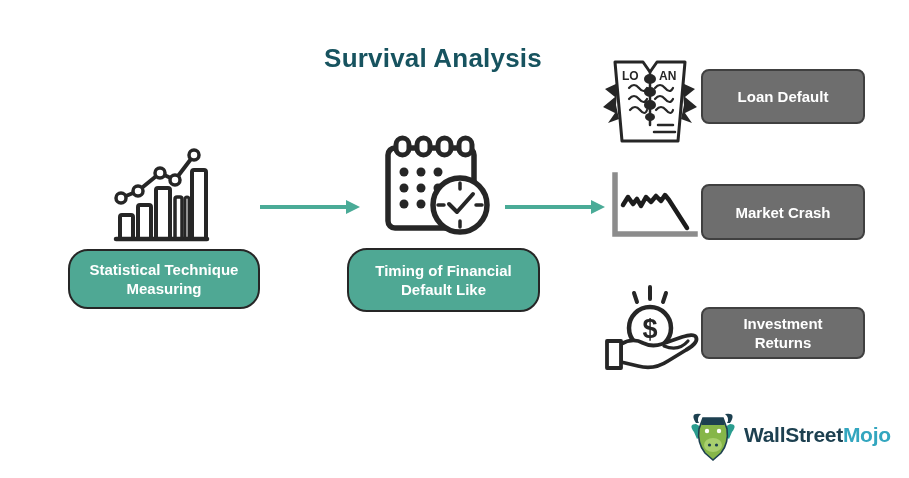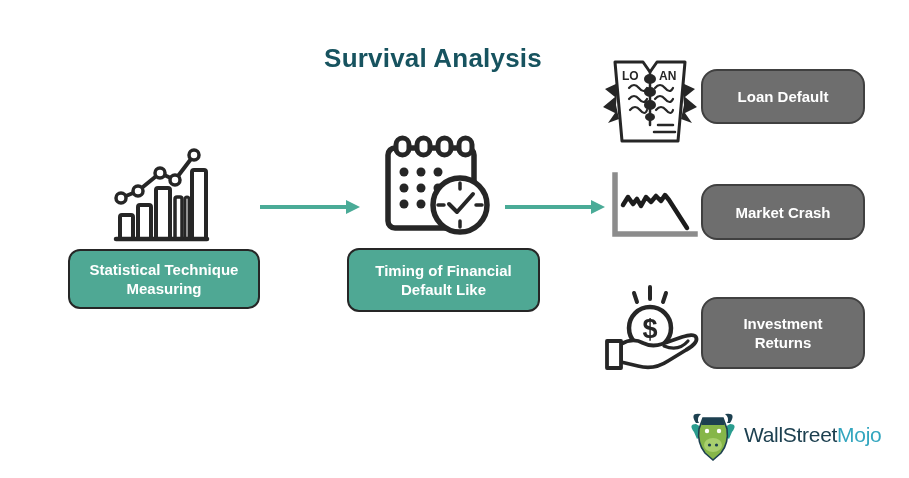--- a/index.html
+++ b/index.html
@@ -29,37 +29,37 @@
   }
   .abs{position:absolute;}
   .box{
     display:flex;align-items:center;justify-content:center;text-align:center;
     color:var(--box-text);font-weight:bold;font-size:15px;line-height:19px;
     box-sizing:border-box;
   }
   .box.teal{
     background:var(--teal-box-fill);
     border:2px solid var(--teal-box-border);
-    border-radius:12px;padding:6px 12px;
+    border-radius:20px;padding:6px 12px;
   }
   .box.gray{
     background:var(--gray-box-fill);
     border:2px solid var(--gray-box-border);
-    border-radius:16px;padding:20px 24px;
+    border-radius:8px;padding:20px 24px;
   }
   svg{display:block;overflow:visible;}
   .ic{stroke:var(--icon-stroke);fill:none;stroke-linecap:round;stroke-linejoin:round;}
   .ic-fill{fill:var(--icon-stroke);stroke:none;}
   .ic-white{fill:#ffffff;stroke:var(--icon-stroke);stroke-linecap:round;stroke-linejoin:round;}
   .arrow-line{stroke:var(--arrow-color);stroke-width:4;stroke-linecap:butt;}
   .arrow-head{fill:var(--arrow-color);}
   .axis{stroke:var(--axis-gray);stroke-width:5.5;fill:none;stroke-linecap:square;}
   .crash-line{stroke:#1c1c1c;stroke-width:4.5;fill:none;stroke-linecap:round;stroke-linejoin:round;}
   .logo{position:absolute;left:688px;top:408px;display:flex;align-items:center;gap:6px;}
-  .logo-text{font-size:21px;font-weight:normal;letter-spacing:-0.3px;}
+  .logo-text{font-size:21px;font-weight:bold;letter-spacing:-0.3px;}
   .logo-text .primary{color:var(--logo-primary);}
   .logo-text .secondary{color:var(--logo-secondary);}
   .loan-label{font-family:"Liberation Sans",sans-serif;font-size:12px;font-weight:bold;fill:#262626;}
   .coin-dollar{font-family:"Liberation Sans",sans-serif;font-size:27px;font-weight:bold;fill:#262626;}
 </style>
 </head>
 <body>
 
 <div class="canvas">
 
@@ -159,21 +159,21 @@
     <line class="ic" x1="33" y1="18" x2="30" y2="9" stroke-width="4"></line>
     <line class="ic" x1="46" y1="15" x2="46" y2="3" stroke-width="4"></line>
     <line class="ic" x1="59" y1="18" x2="62" y2="9" stroke-width="4"></line>
     <circle class="ic-white" cx="46" cy="44" r="21" stroke-width="4.5"></circle>
     <text class="coin-dollar" x="46" y="54" text-anchor="middle">$</text>
     <path class="ic-white" d="M17,60 C24,56 32,55 39,59 C45,62 52,62 58,60 L78,53 C85,51 90,50 92,53 C94,57 89,62 82,66 L64,77 C55,83 45,85 34,82 L17,78 Z" stroke-width="3.8"></path>
     <path class="ic" d="M60,62 C70,66 78,64 84,57" stroke-width="3.2"></path>
     <rect class="ic-white" x="3" y="57" width="14" height="27" stroke-width="3.8"></rect>
   </svg>
 
-  <div class="box gray abs" style="left:701px;top:297px;width:164px;height:72px;">
+  <div class="box gray abs" style="left:701px;top:307px;width:164px;height:52px;">
     <span>Investment Returns</span>
   </div>
 
   <div class="logo">
     <svg width="50" height="54" viewBox="0 0 50 54">
       <path d="M8,15 Q1,4 13,6 Q8,10 11,15 Z" fill="#1D4050"></path>
       <path d="M42,15 Q49,4 37,6 Q42,10 39,15 Z" fill="#1D4050"></path>
       <path d="M6,24 Q0,16 8,16 Q14,18 14,27 L9,31 Z" fill="#2A9D8F"></path>
       <path d="M44,24 Q50,16 42,16 Q36,18 36,27 L41,31 Z" fill="#2A9D8F"></path>
       <path d="M15,10 L35,10 L39,21 Q41,35 33,45 L25,52 L17,45 Q9,35 11,21 Z" fill="#86B649" stroke="#1D4050" stroke-width="1.6"></path>

